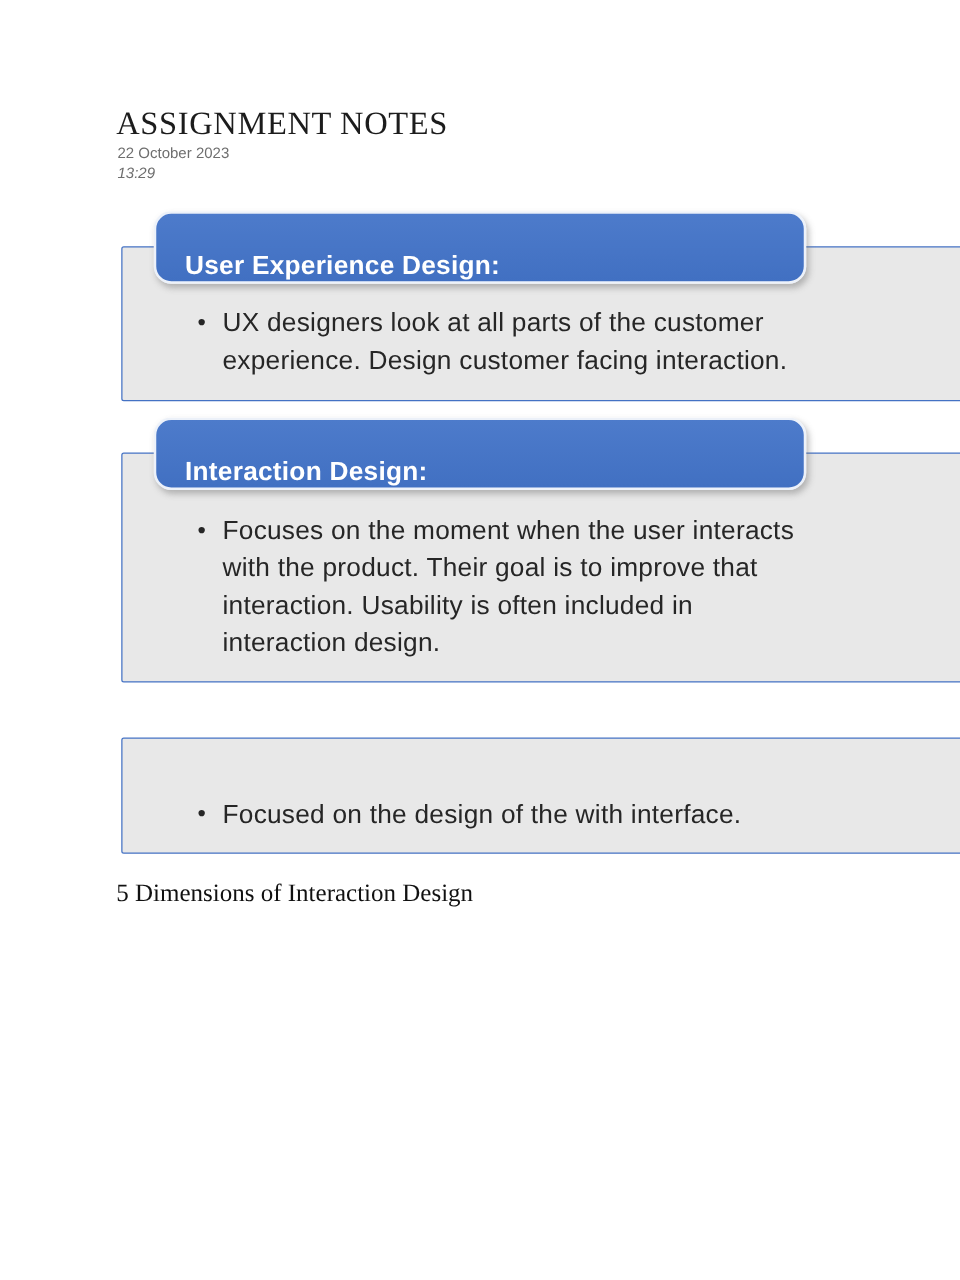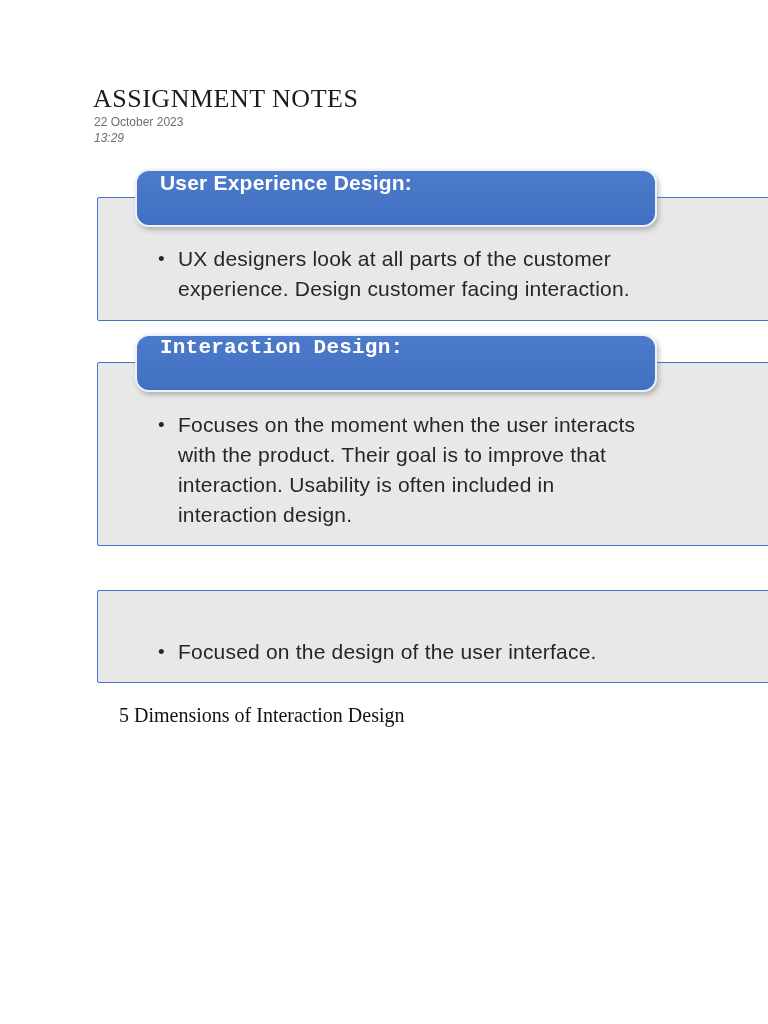--- a/index.html
+++ b/index.html
@@ -34,30 +34,30 @@
     position: absolute;
     left: 97px;
     width: 700px;
     background: var(--panel-gray, #e8e8e8);
     border: 1.5px solid var(--accent, #4472C4);
     border-radius: 2px;
     box-sizing: border-box;
   }
   .block-header {
     position: absolute;
-    left: 135px;
+    left: 123px;
     width: 522px;
     height: 58px;
     box-sizing: border-box;
     background: linear-gradient(#4d7bcb, #4170c2);
     border: 2px solid rgba(255,255,255,0.9);
     border-radius: 14px;
     box-shadow: 2px 3px 5px rgba(110,110,110,0.45);
     display: flex;
-    align-items: flex-start;
+    align-items: flex-end;
     padding-left: 23px;
     color: var(--header-text, #ffffff);
     font-size: 21px;
     font-weight: 600;
     letter-spacing: 0.2px;
     z-index: 2;
   }
   .block-body {
     position: absolute;
     left: 158px;
@@ -74,35 +74,34 @@
     flex: 0 0 20px;
     font-size: 19px;
   }
   .body-text { white-space: pre-line; }
 
   .panel-1 { top: 197px; height: 124px; }
   .header-1 { top: 169px; }
   .body-1 { top: 244px; }
 
   .panel-2 { top: 362px; height: 184px; }
-  .header-2 { top: 334px; font-family: Liberation Mono, monospace; }
+  .header-2 { top: 334px; }
   .body-2 { top: 410px; }
 
   .panel-3 { top: 590px; height: 93px; }
   .header-3 { top: 562px; }
   .body-3 { top: 637px; }
 
   .caption {
     position: absolute;
     left: 93px; top: 704px;
     font-family: "Liberation Serif", serif;
     font-size: 20px;
     color: #111111;
     white-space: nowrap;
-    margin-left: 26px;
   }
   .bottom-bar {
     position: absolute;
     left: 0; top: 1014px;
     width: 768px; height: 10px;
     background: var(--accent, #4472C4);
   }
 </style>
 </head>
 <body>
@@ -131,19 +130,19 @@
     <span class="bullet">•</span>
     <span class="body-text">Focuses on the moment when the user interacts
 with the product. Their goal is to improve that
 interaction. Usability is often included in
 interaction design.</span>
   </div>
 
   <div class="panel panel-3"></div>
   <div class="block-body body-3">
     <span class="bullet">•</span>
-    <span class="body-text">Focused on the design of the user interface.</span>
+    <span class="body-text">Focused on the design of the with interface.</span>
   </div>
 
   <div class="caption">5 Dimensions of Interaction Design</div>
 
   <div class="bottom-bar"></div>
 </div>
 
 </body></html>

